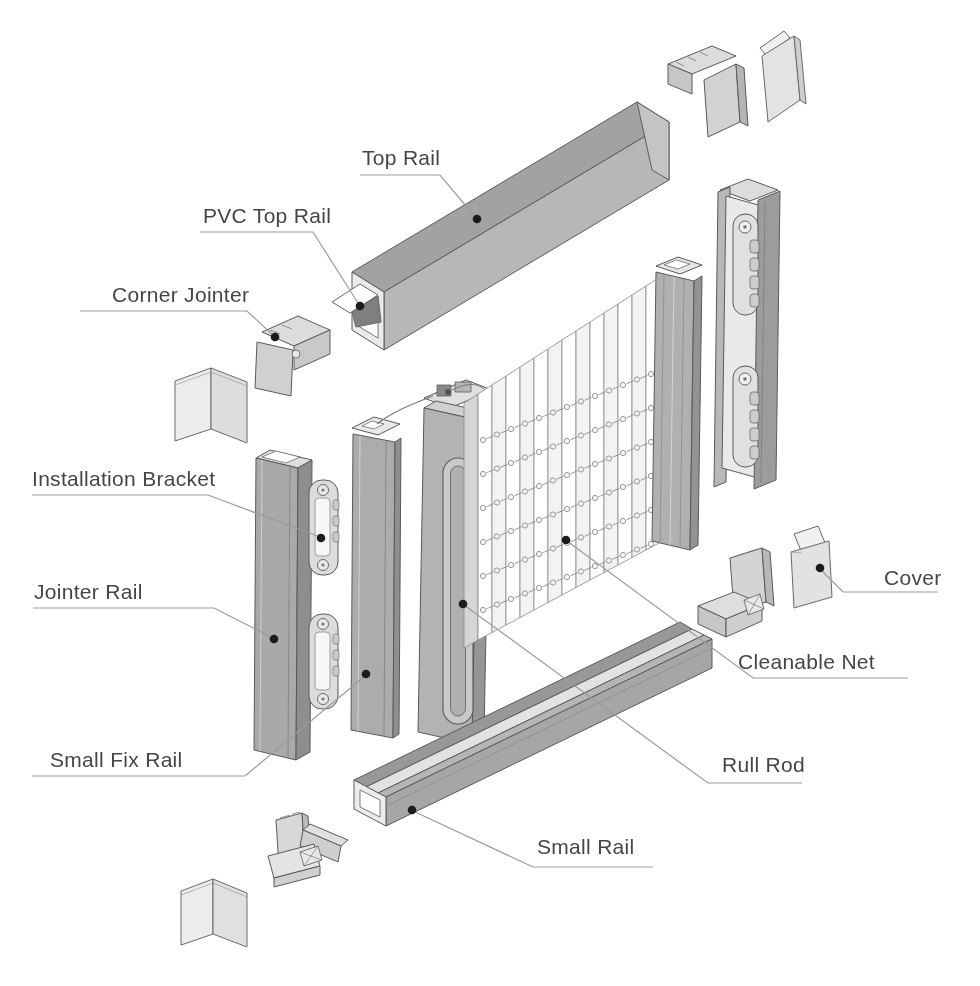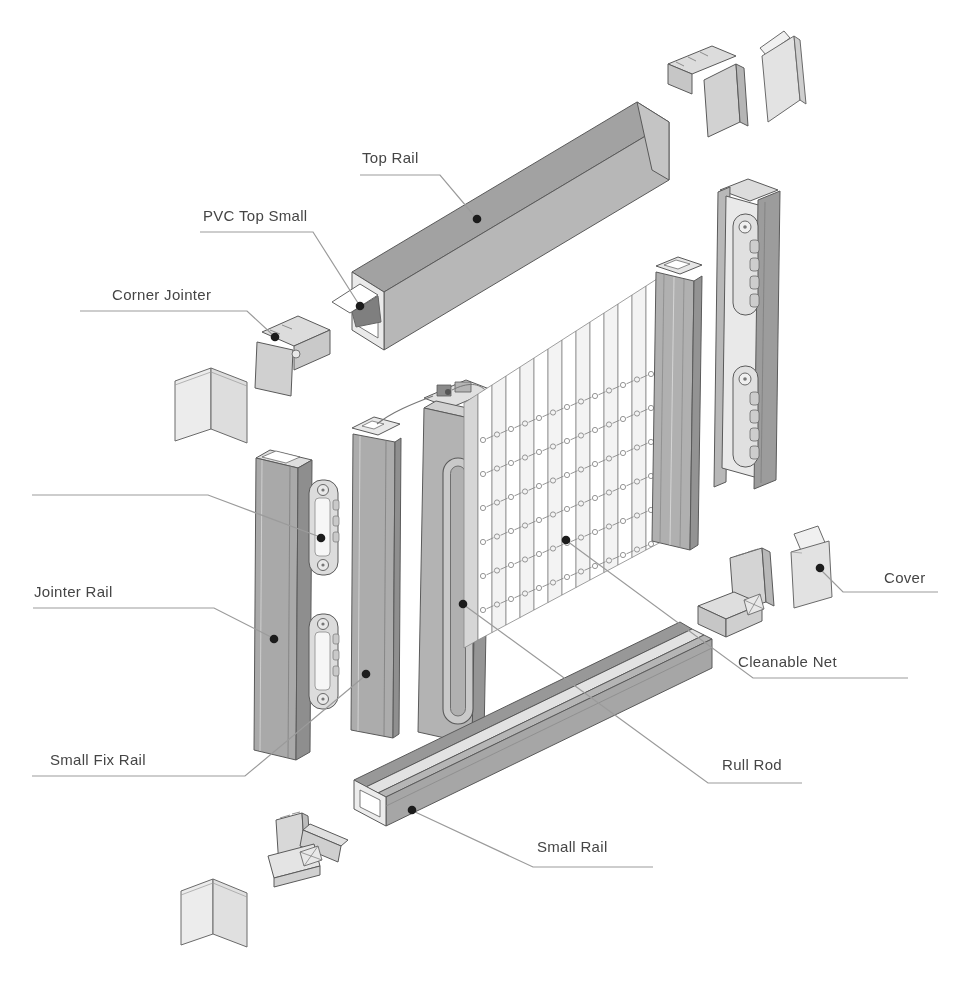--- a/index.html
+++ b/index.html
@@ -1,19 +1,19 @@
 <!DOCTYPE html>
 <html><head>
 <meta charset="utf-8">
 <style>
   html,body{margin:0;padding:0;background:#ffffff;}
   .stage{position:relative;width:980px;height:986px;background:#ffffff;overflow:hidden;
          font-family:"Liberation Sans", sans-serif;}
   .stage svg{position:absolute;left:0;top:0;}
-  .lbl{position:absolute;font-size:15px;line-height:22px;color:#454545;letter-spacing:.3px;
+  .lbl{position:absolute;font-size:21px;line-height:22px;color:#454545;letter-spacing:.3px;
        white-space:nowrap;font-weight:400;}
   .lbl-top-rail{left:362px;top:147px;}
   .lbl-pvc{left:203px;top:205px;}
   .lbl-corner-jointer{left:81px;top:284px;margin-left:31px;}
   .lbl-installation-bracket{left:32px;top:468px;}
   .lbl-vertical-rail{left:34px;top:581px;}
   .lbl-small-fix-rail{left:32px;top:749px;margin-left:18px;}
   .lbl-cover{left:884px;top:567px;text-align:right;}
   .lbl-cleanable-net{left:738px;top:651px;}
   .lbl-rull-rod{left:722px;top:754px;}
@@ -272,21 +272,22 @@
     <circle cx="274" cy="639" r="4.3"></circle>
     <circle cx="366" cy="674" r="4.3"></circle>
     <circle cx="820" cy="568" r="4.3"></circle>
     <circle cx="566" cy="540" r="4.3"></circle>
     <circle cx="463" cy="604" r="4.3"></circle>
     <circle cx="412" cy="810" r="4.3"></circle>
   </g>
 </svg>
 
   <div class="lbl lbl-top-rail">Top Rail</div>
-  <div class="lbl lbl-pvc">PVC Top Small</div>
+  <div class="lbl lbl-pvc">PVC Top Rail</div>
   <div class="lbl lbl-corner-jointer">Corner Jointer</div>
+  <div class="lbl lbl-installation-bracket">Installation Bracket</div>
   <div class="lbl lbl-vertical-rail">Jointer Rail</div>
   <div class="lbl lbl-small-fix-rail">Small Fix Rail</div>
   <div class="lbl lbl-cover">Cover</div>
   <div class="lbl lbl-cleanable-net">Cleanable Net</div>
   <div class="lbl lbl-rull-rod">Rull Rod</div>
   <div class="lbl lbl-bottom-rail">Small Rail</div>
 </div>
 
 </body></html>

